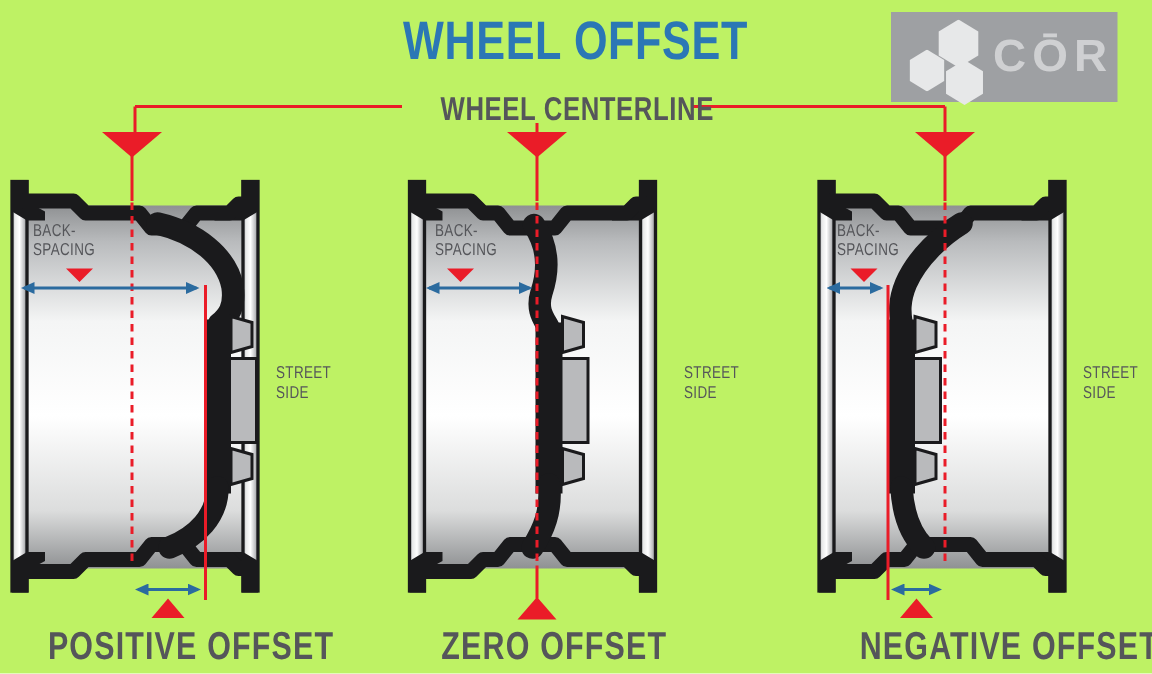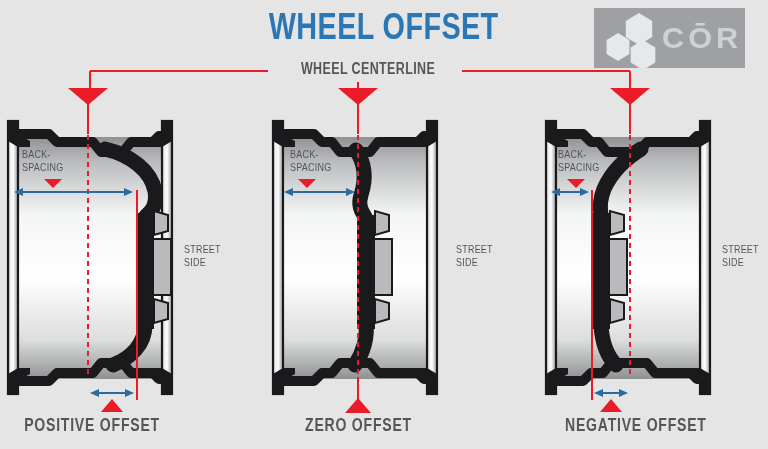--- a/index.html
+++ b/index.html
@@ -1,30 +1,30 @@
 <!DOCTYPE html>
 <html><head>
 <meta charset="utf-8">
 <style>
   html,body{margin:0;padding:0;background:#fff;}
-  .stage{position:relative;width:768px;height:449px;background:#e5e5e5;overflow:hidden;
+  .stage{position:relative;width:768px;height:449px;background:#bef264;overflow:hidden;
          font-family:"Liberation Sans", sans-serif;}
   
   .cond{display:inline-block;transform:scaleX(0.78);transform-origin:center center;white-space:nowrap;}
   .cond-l{display:inline-block;transform:scaleX(0.78);transform-origin:left center;white-space:nowrap;}
   .title{position:absolute;left:0;right:0;top:6px;text-align:center;
          font-size:36px;font-weight:700;color:#2b77b5;letter-spacing:.5px;}
   .cl-label{position:absolute;left:268px;top:60px;width:200px;text-align:center;
-            font-size:16px;font-weight:700;color:#55565a;letter-spacing:.5px;}
+            font-size:22px;font-weight:700;color:#55565a;letter-spacing:.5px;}
   .backspacing{position:absolute;font-size:11.5px;font-weight:400;color:#55565a;
                line-height:13px;letter-spacing:.3px;}
   .streetside{position:absolute;font-size:11.5px;font-weight:400;color:#55565a;
               line-height:13px;letter-spacing:.3px;}
   .offset-label{position:absolute;top:415px;width:170px;text-align:center;
-                font-size:18px;font-weight:700;color:#55565a;letter-spacing:1px;}
+                font-size:26px;font-weight:700;color:#55565a;letter-spacing:1px;}
   
   .logo{position:absolute;left:594px;top:8px;width:151px;height:60px;background:#9ea0a3;}
   .hex{position:absolute;background:#e7e8e9;
        clip-path:polygon(50% 0,94% 25%,94% 75%,50% 100%,6% 75%,6% 25%);}
   .hex1{left:30px;top:5px;width:30px;height:32px;}
   .hex2{left:11px;top:25px;width:26px;height:28px;}
   .hex3{left:35px;top:32px;width:28px;height:30px;}
   .logo-text{position:absolute;left:68px;top:13px;font-size:30px;font-weight:700;
              color:#cfd0d2;letter-spacing:4px;transform:scaleX(1.02);transform-origin:left center;}
   svg{position:absolute;left:0;top:0;}

